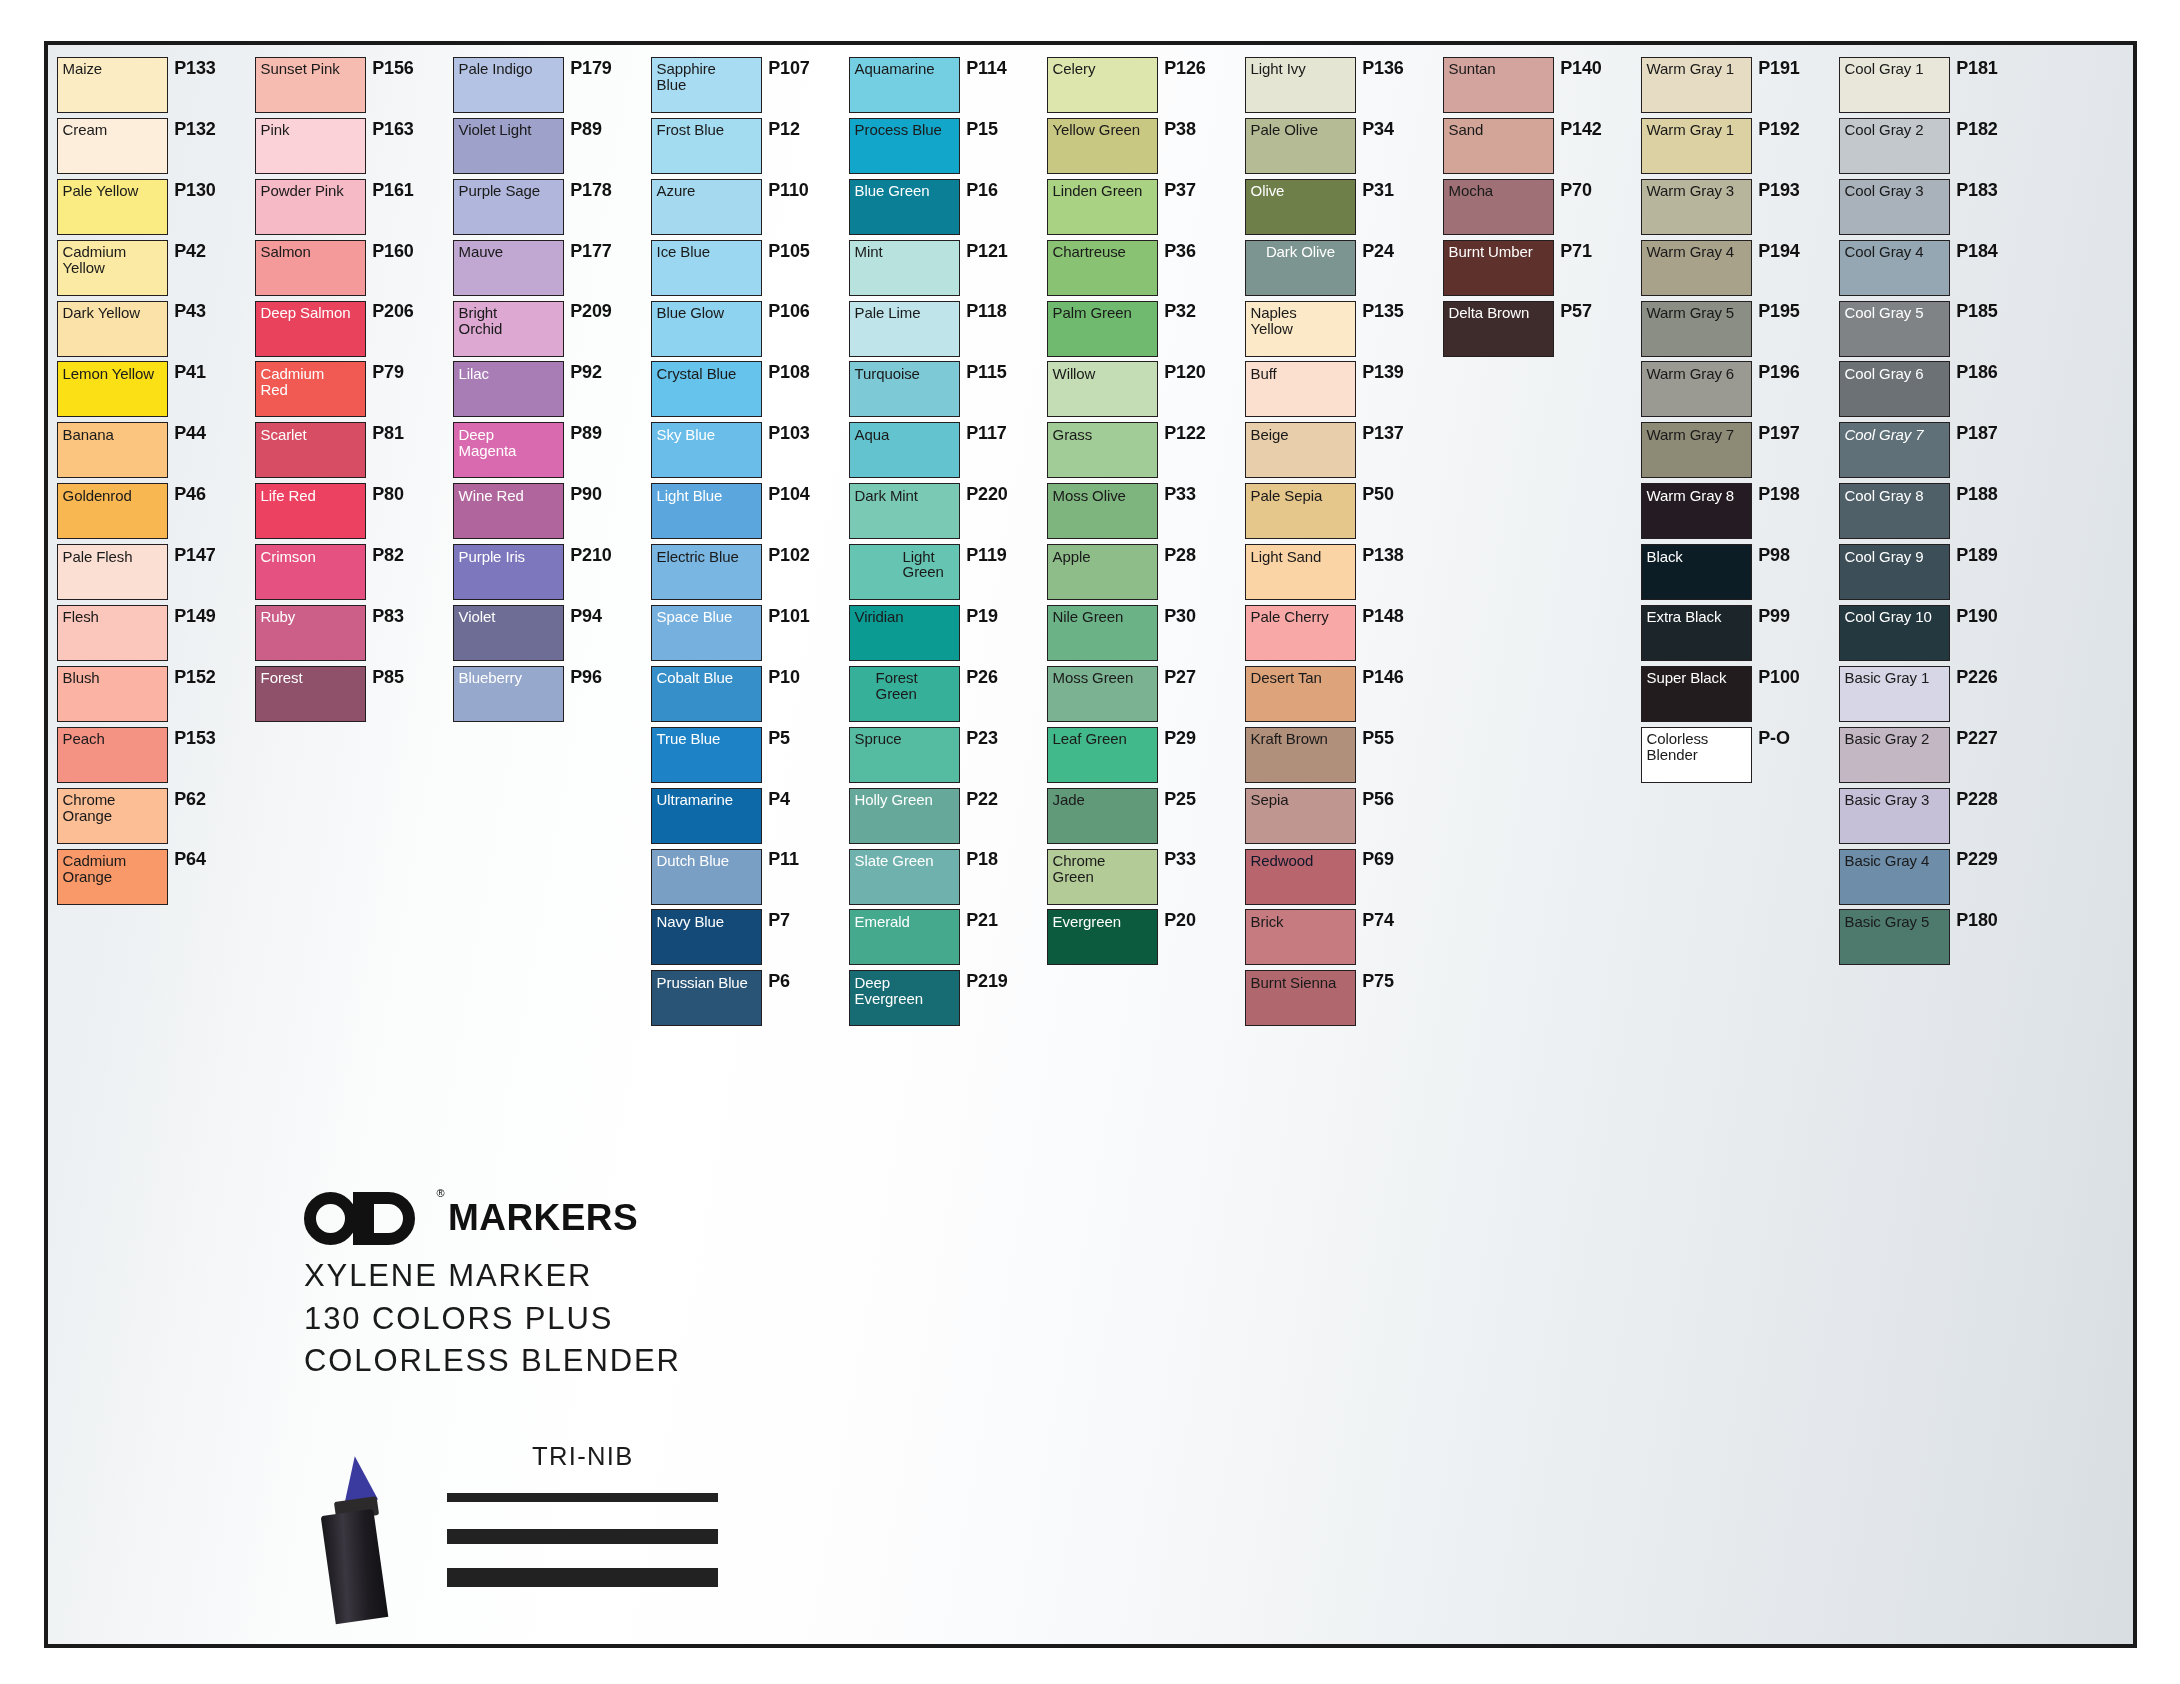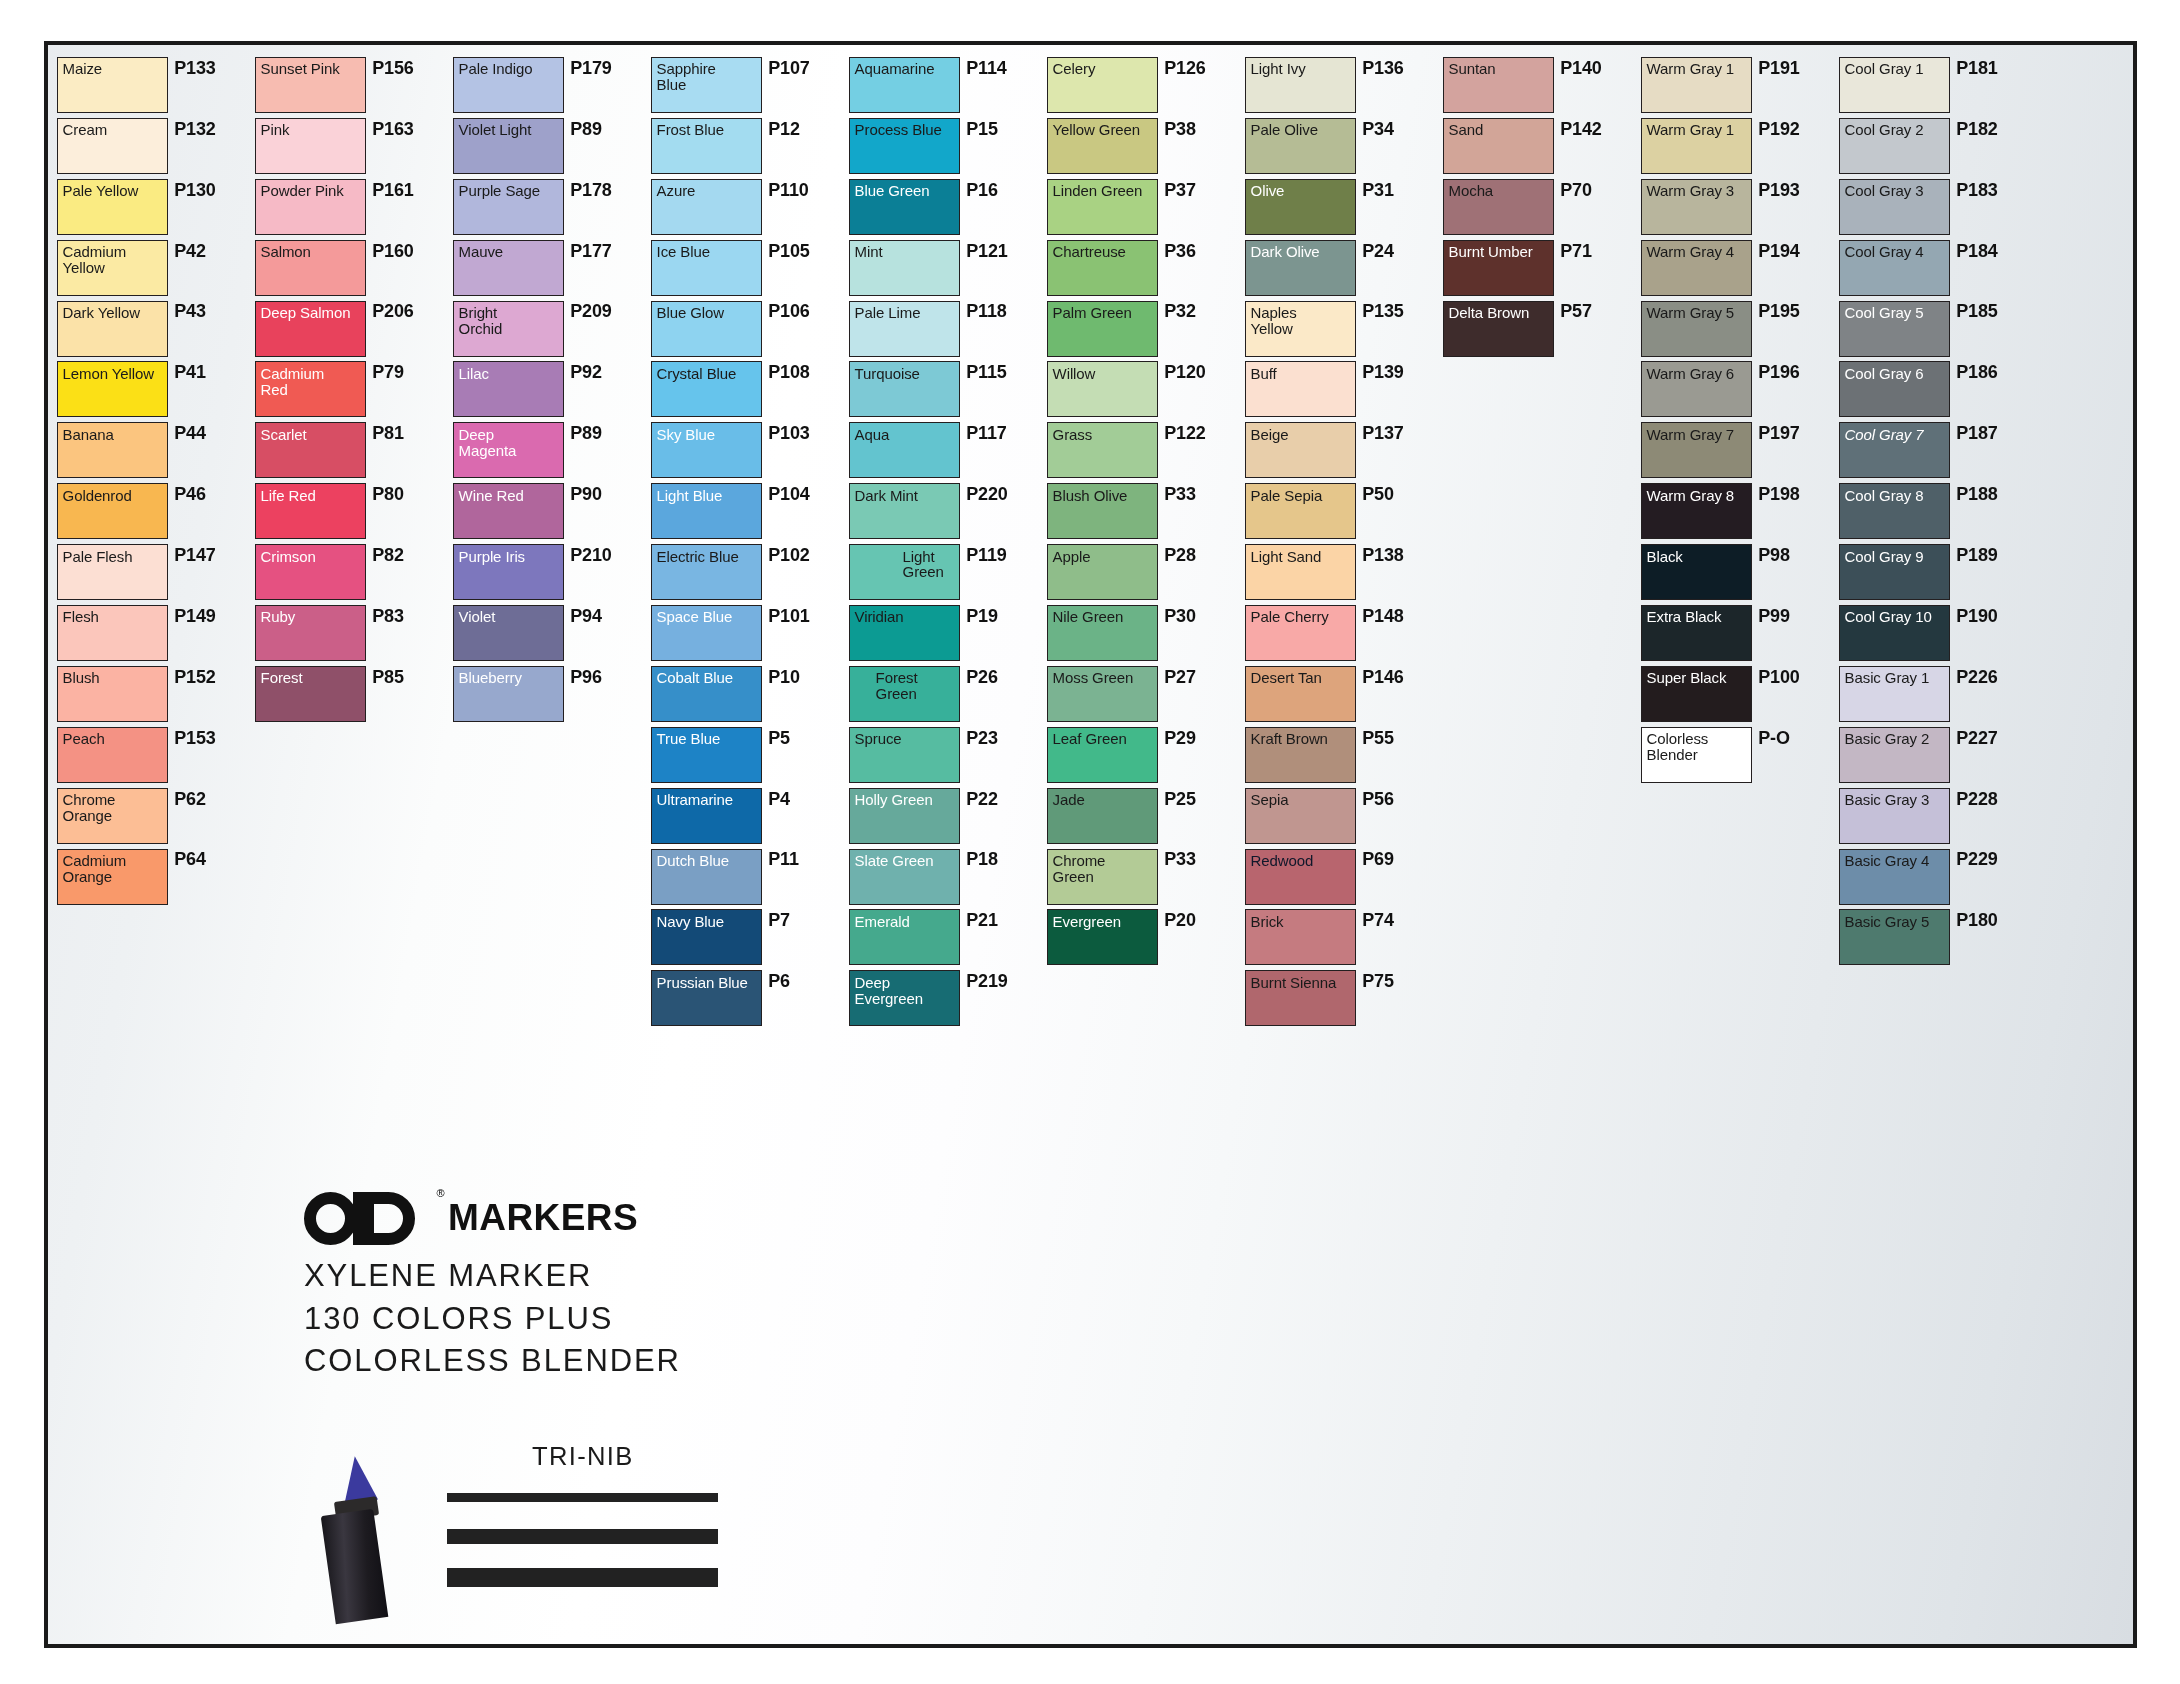--- a/index.html
+++ b/index.html
@@ -665,21 +665,21 @@
             <span class="swatch-code">P120</span>
           </div>
           <div class="swatch-row">
             <div class="swatch-box" style="background: rgb(162, 204, 151);">
               <span class="swatch-label" style="color: rgb(26, 26, 26);">Grass</span>
             </div>
             <span class="swatch-code">P122</span>
           </div>
           <div class="swatch-row">
             <div class="swatch-box" style="background: rgb(126, 180, 126);">
-              <span class="swatch-label" style="color: rgb(26, 26, 26);">Blush Olive</span>
+              <span class="swatch-label" style="color: rgb(26, 26, 26);">Moss Olive</span>
             </div>
             <span class="swatch-code">P33</span>
           </div>
           <div class="swatch-row">
             <div class="swatch-box" style="background: rgb(143, 189, 138);">
               <span class="swatch-label" style="color: rgb(26, 26, 26);">Apple</span>
             </div>
             <span class="swatch-code">P28</span>
           </div>
           <div class="swatch-row">
@@ -734,21 +734,21 @@
             <span class="swatch-code">P34</span>
           </div>
           <div class="swatch-row">
             <div class="swatch-box" style="background: rgb(111, 127, 73);">
               <span class="swatch-label" style="color: rgb(255, 255, 255);">Olive</span>
             </div>
             <span class="swatch-code">P31</span>
           </div>
           <div class="swatch-row">
             <div class="swatch-box" style="background: rgb(124, 149, 144);">
-              <span class="swatch-label" style="color: rgb(255, 255, 255);">Dark Olive</span>
+              <span class="swatch-label" style="color: rgb(255, 255, 255); text-align: center;">Dark Olive</span>
             </div>
             <span class="swatch-code">P24</span>
           </div>
           <div class="swatch-row">
             <div class="swatch-box" style="background: rgb(251, 233, 200);">
               <span class="swatch-label" style="color: rgb(26, 26, 26);">Naples
 Yellow</span>
             </div>
             <span class="swatch-code">P135</span>
           </div>

